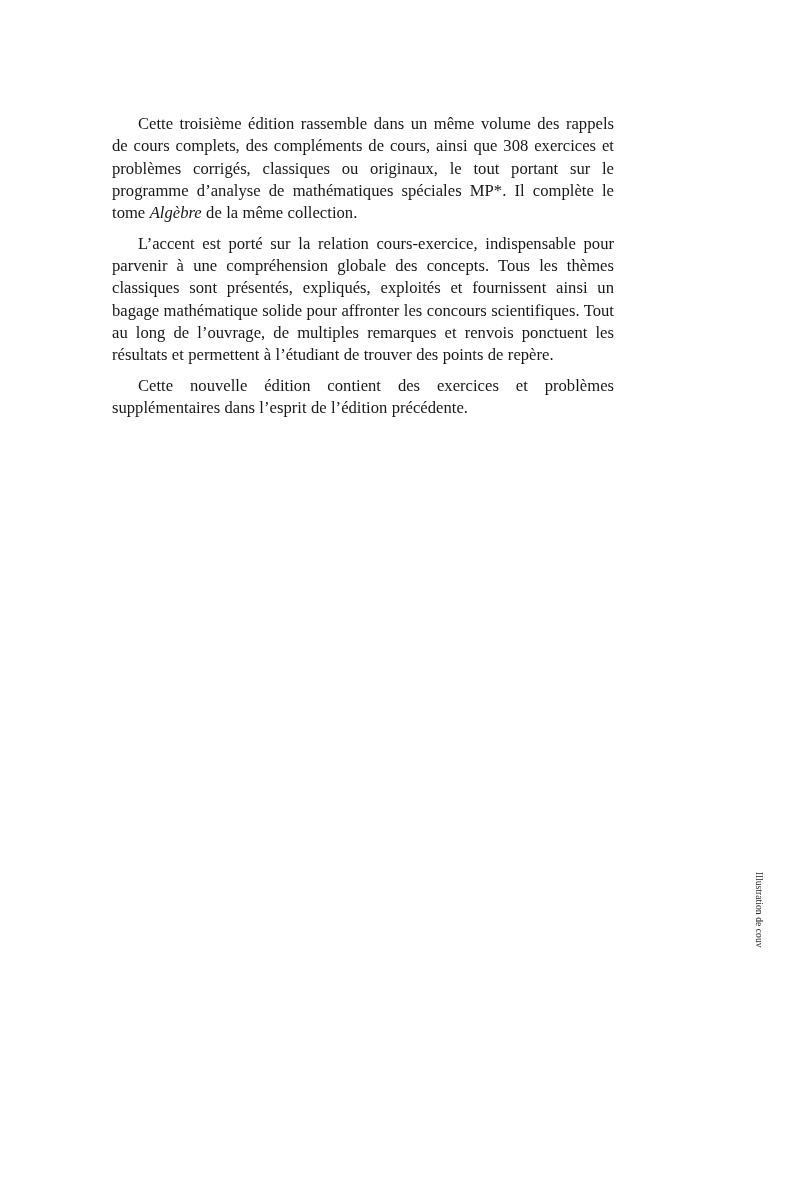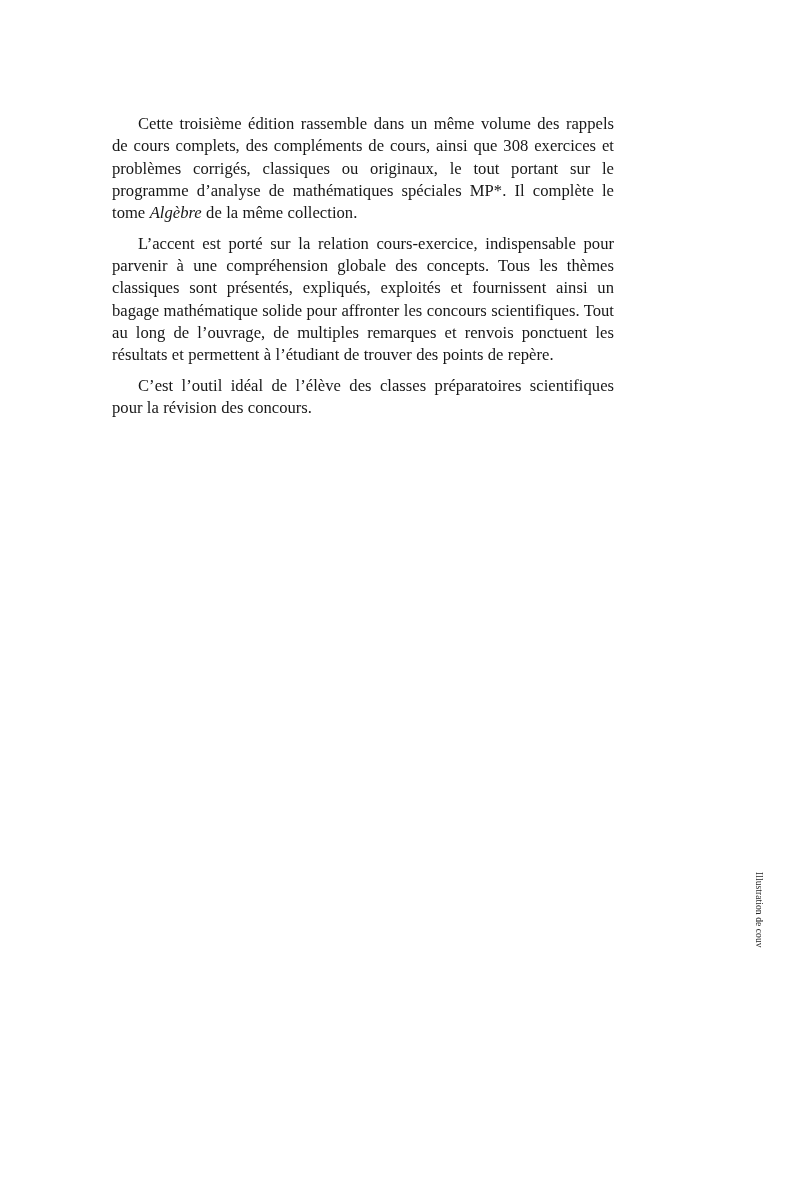--- a/index.html
+++ b/index.html
@@ -153,22 +153,22 @@
 <body>
 
 <div class="page">
 
   <div class="blurb">
 
     <p><span>Cette troisième édition rassemble dans un même volume des rappels de cours complets, des compléments de cours, ainsi que 308 exercices et problèmes corrigés, classiques ou originaux, le tout portant sur le programme d’analyse de mathématiques spéciales MP*. Il complète le tome </span><i>Algèbre</i><span> de la même collection.</span></p>
 
     <p>L’accent est porté sur la relation cours-exercice, indispensable pour parvenir à une compréhension globale des concepts. Tous les thèmes classiques sont présentés, expliqués, exploités et fournissent ainsi un bagage mathématique solide pour affronter les concours scientifiques. Tout au long de l’ouvrage, de multiples remarques et renvois ponctuent les résultats et permettent à l’étudiant de trouver des points de repère.</p>
 
-
-    <p class="no-justify">C’est l’outil idéal de l’élève des classes préparatoires scientifiques pour la révision des concours.</p>
+    <p class="no-justify">Cette nouvelle édition contient des exercices et problèmes supplémentaires dans l’esprit de l’édition précédente.</p>
+
 
 
   </div>
 
   <div class="publisher-block">
 
     <div class="publisher-url">www.editions-ellipses.fr</div>
 
     <div class="code-row">
 

